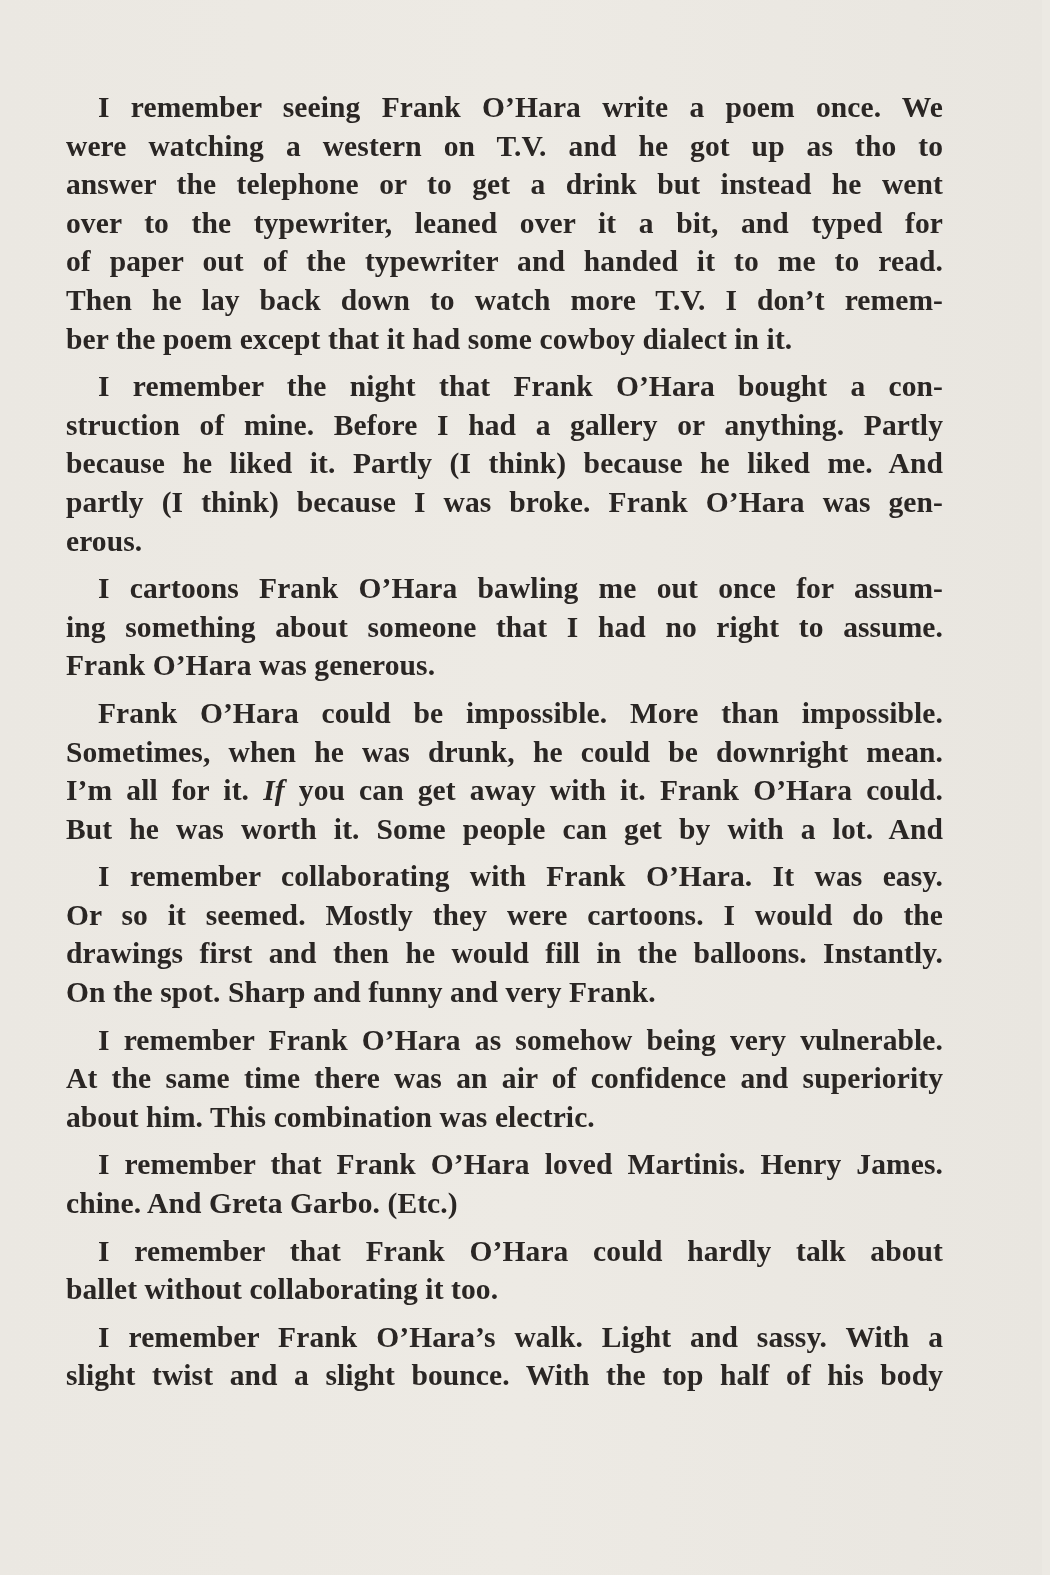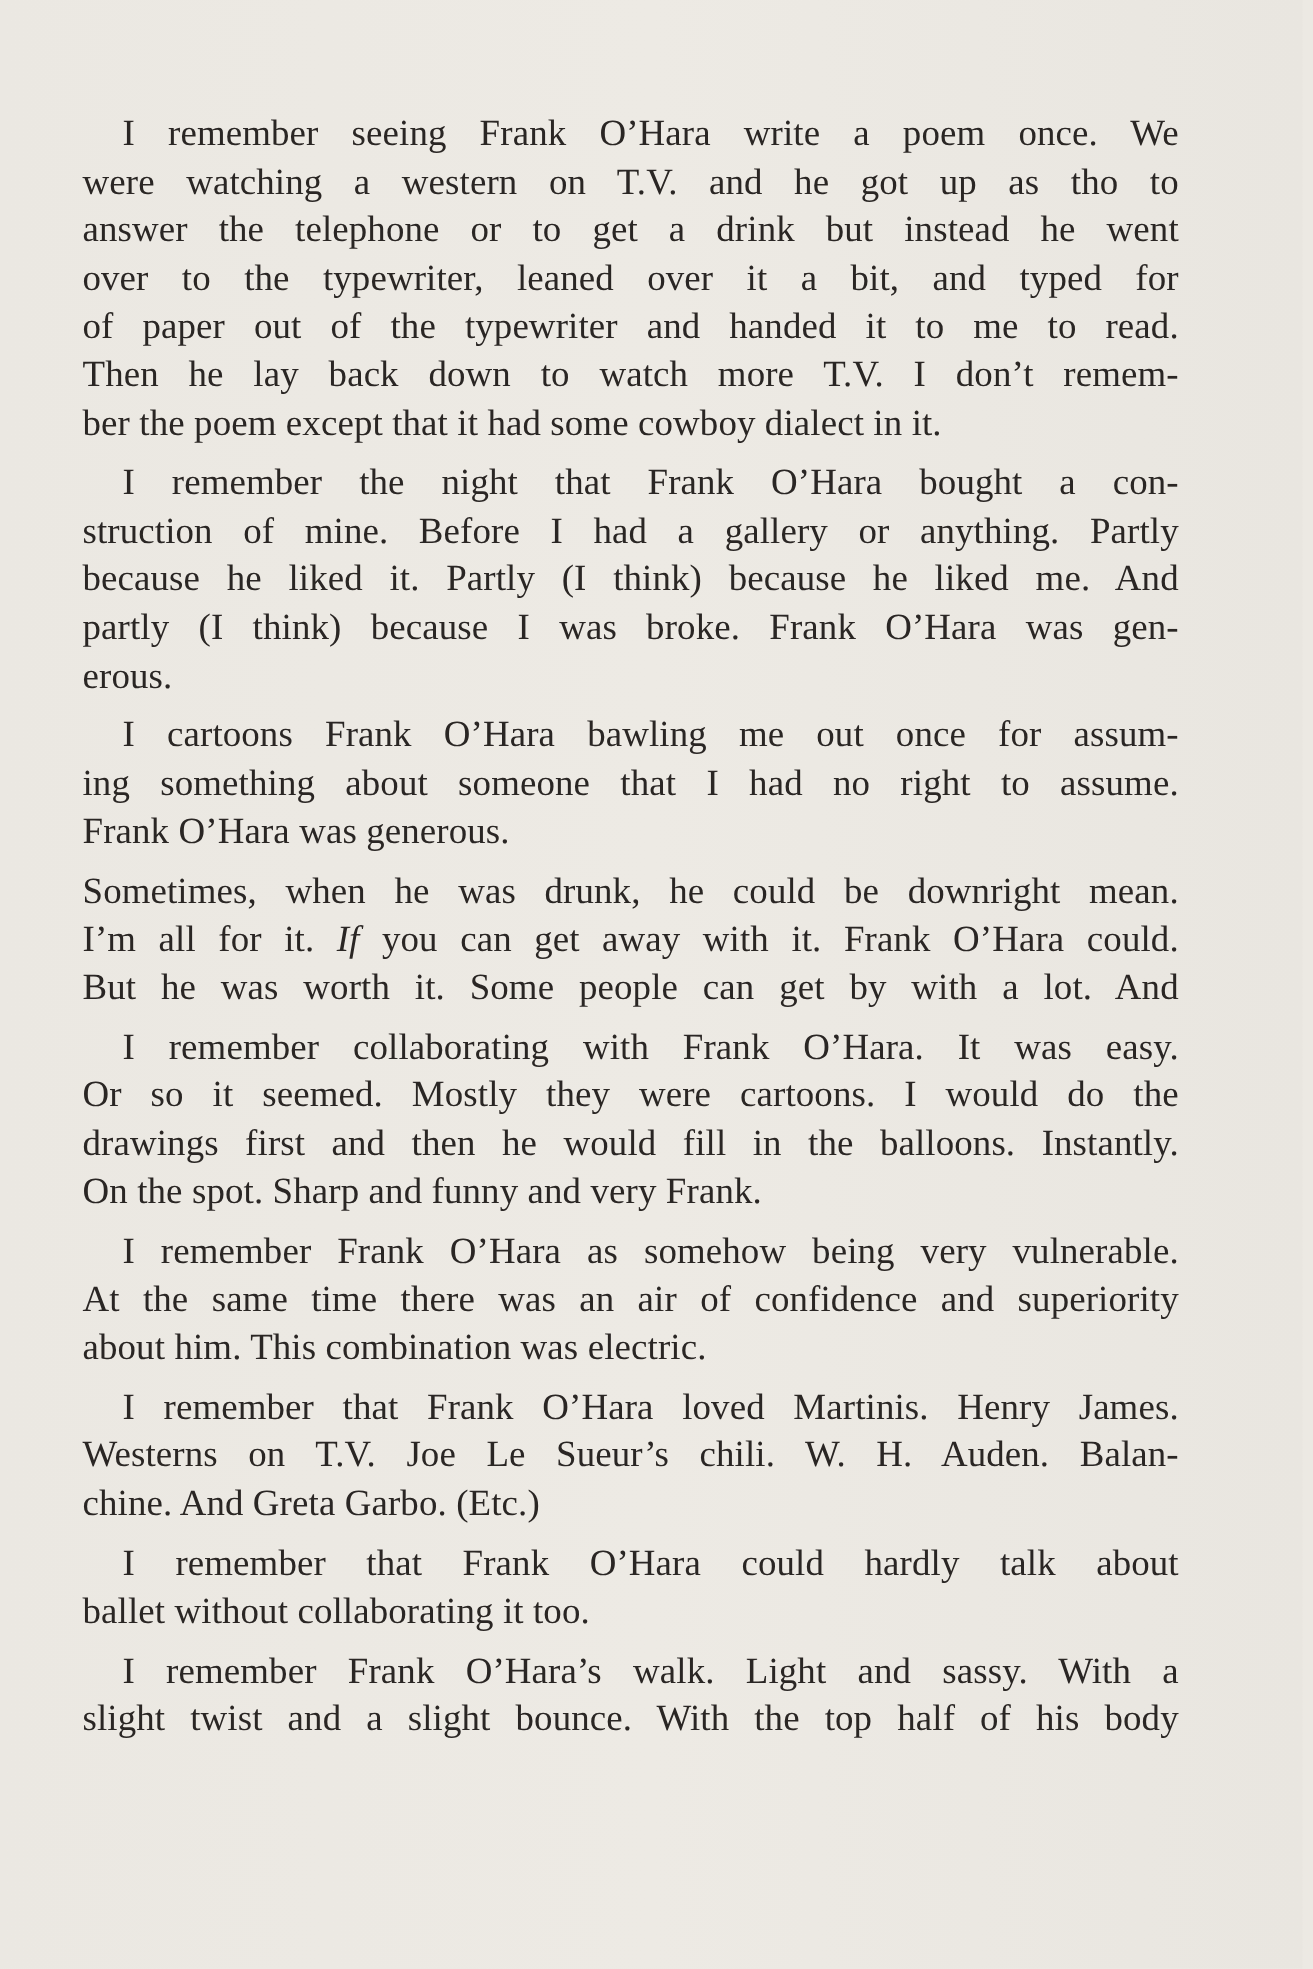--- a/index.html
+++ b/index.html
@@ -8,20 +8,21 @@
       height: 1575px;
       background: #ece9e3;
       overflow: hidden;
       position: relative;
     }
     .page {
       position: absolute;
       left: 0; top: 0;
       width: 1042px; height: 1575px;
       background: linear-gradient(90deg, #ebe8e2 0%, #edeae4 50%, #e9e6e0 100%);
+      font-weight: bold;
     }
     .text-block {
       position: absolute;
       left: 34px;
       top: 88px;
       width: 909px;
       font-family: "Liberation Serif", "DejaVu Serif", serif;
       font-size: 29.5px;
       line-height: 38.6px;
       color: #2a2624;
@@ -68,41 +69,41 @@
       <span class="line last">erous.</span>
     </div>
 
     <div class="para">
       <span class="line" style="padding-left:32px">I cartoons Frank O’Hara bawling me out once for assum-</span>
       <span class="line">ing something about someone that I had no right to assume.</span>
       <span class="line last">Frank O’Hara was generous.</span>
     </div>
 
     <div class="para">
+      <span class="line" style="padding-left:32px">Frank O’Hara could be impossible. More than impossible.</span>
       <span class="line">Sometimes, when he was drunk, he could be downright mean.</span>
       <span class="line"><span>I’m all for it.</span> <em>If</em> <span>you can get away with it. Frank O’Hara could.</span></span>
       <span class="line">But he was worth it. Some people can get by with a lot. And</span>
     </div>
 
     <div class="para">
       <span class="line" style="padding-left:32px">I remember collaborating with Frank O’Hara. It was easy.</span>
       <span class="line">Or so it seemed. Mostly they were cartoons. I would do the</span>
       <span class="line">drawings first and then he would fill in the balloons. Instantly.</span>
       <span class="line last">On the spot. Sharp and funny and very Frank.</span>
     </div>
 
     <div class="para">
       <span class="line" style="padding-left:32px">I remember Frank O’Hara as somehow being very vulnerable.</span>
       <span class="line">At the same time there was an air of confidence and superiority</span>
       <span class="line last">about him. This combination was electric.</span>
     </div>
 
     <div class="para">
       <span class="line" style="padding-left:32px">I remember that Frank O’Hara loved Martinis. Henry James.</span>
-      <span class="line">Westerns on T.V. Joe Le Sueur’s chili. W. H. Auden. Balan-</span>
       <span class="line last">chine. And Greta Garbo. (Etc.)</span>
     </div>
 
     <div class="para">
       <span class="line" style="padding-left:32px">I remember that Frank O’Hara could hardly talk about</span>
       <span class="line last">ballet without collaborating it too.</span>
     </div>
 
     <div class="para">
       <span class="line" style="padding-left:32px">I remember Frank O’Hara’s walk. Light and sassy. With a</span>

